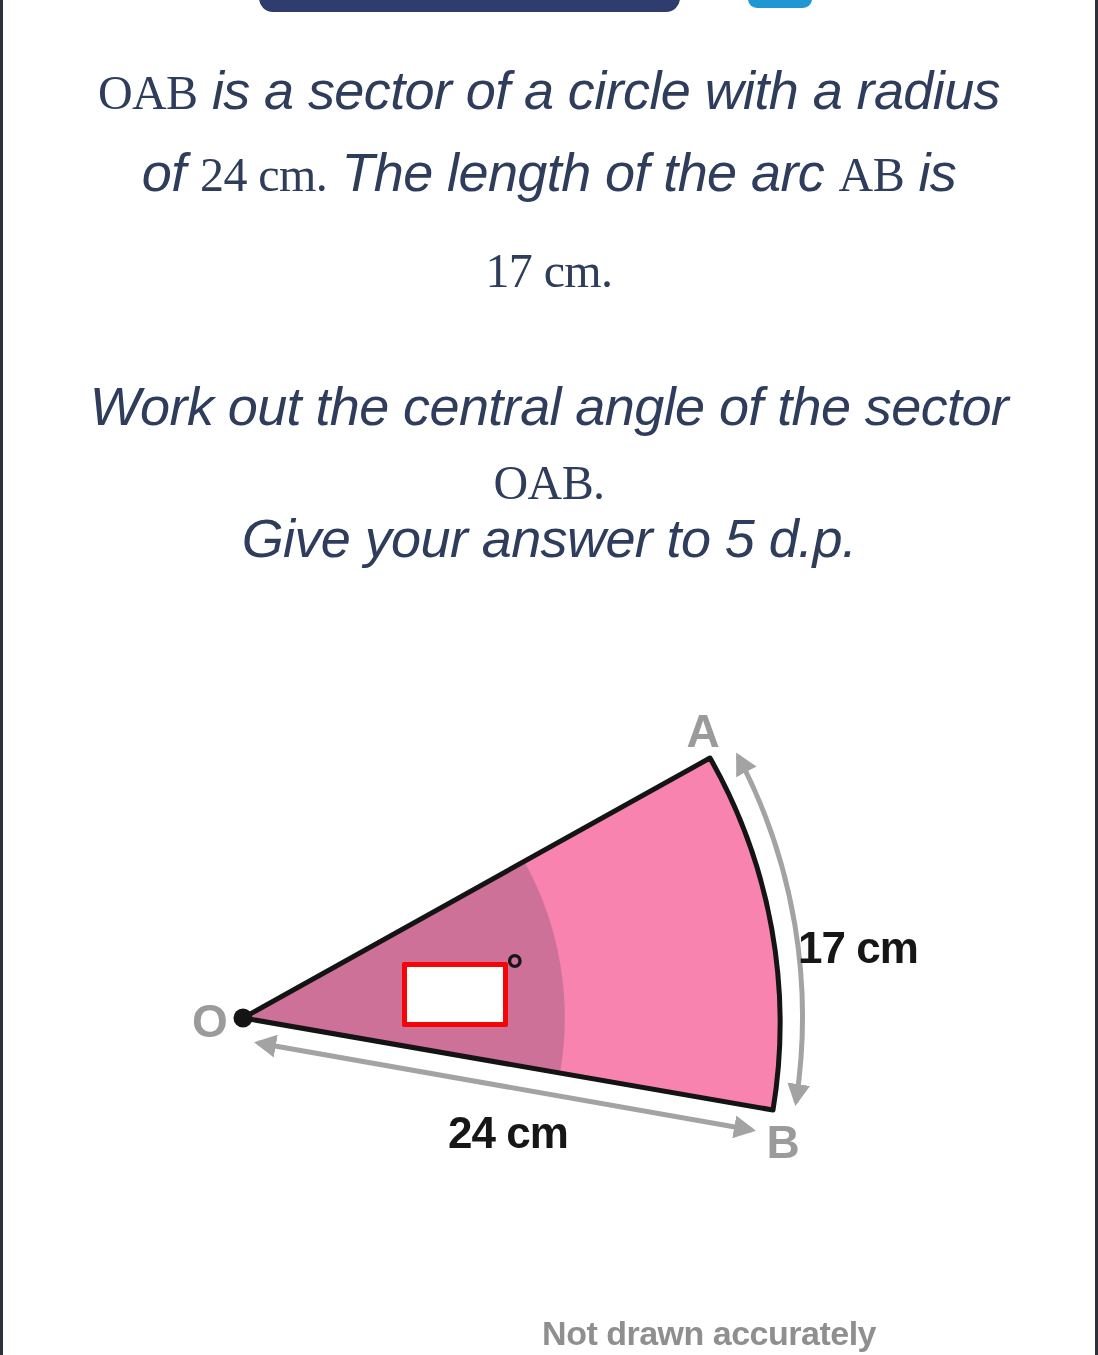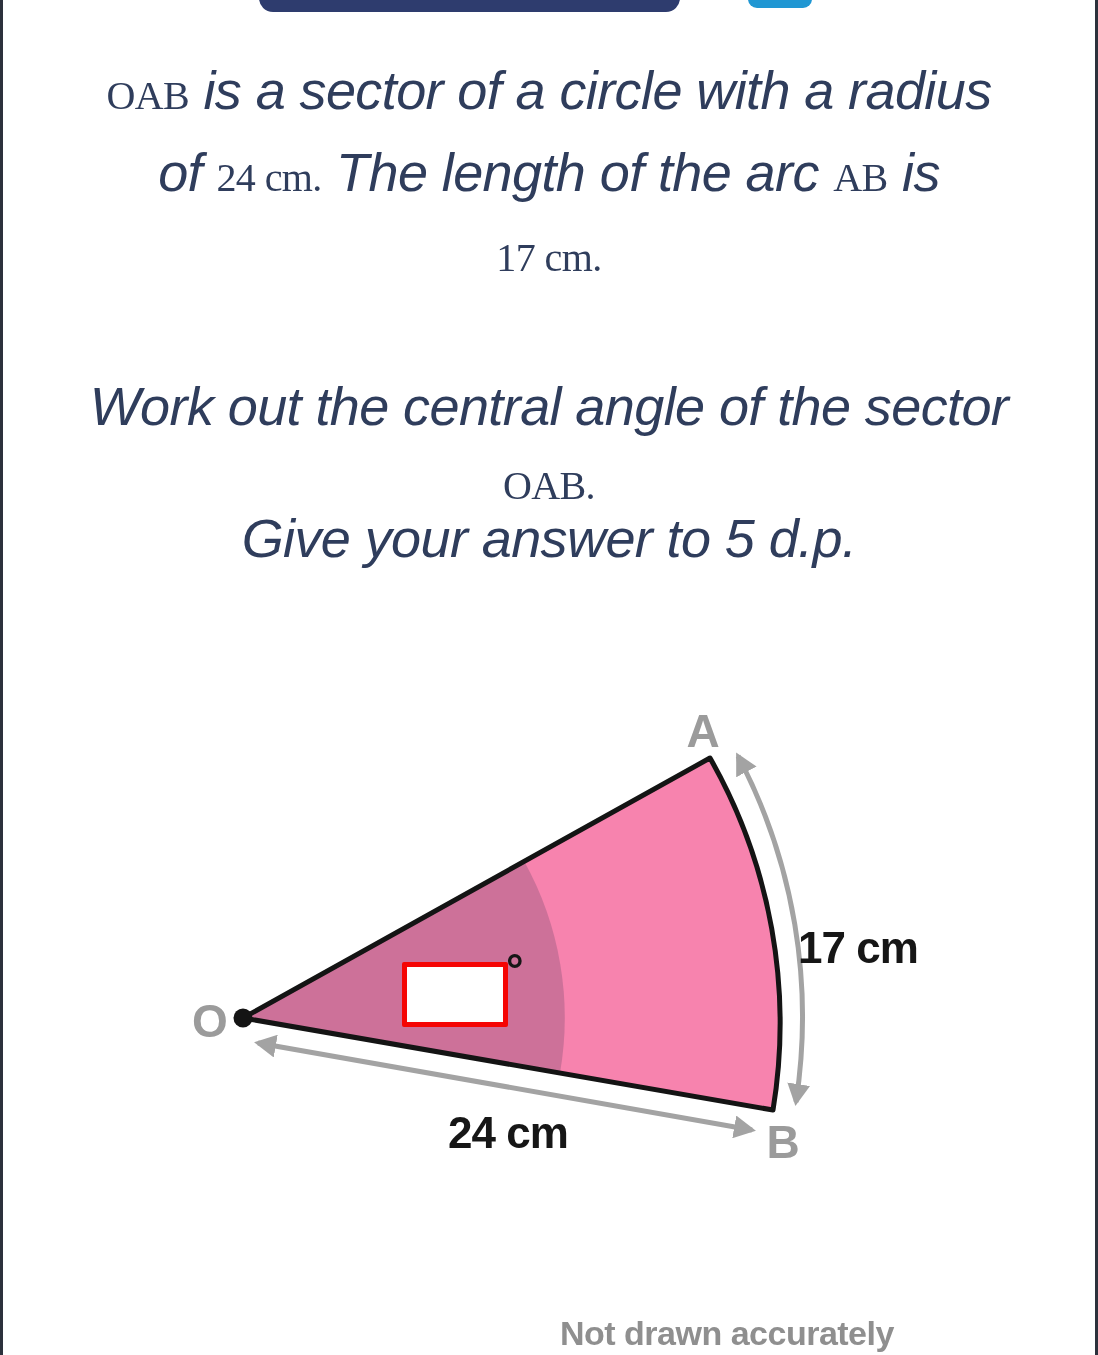--- a/index.html
+++ b/index.html
@@ -20,21 +20,21 @@
     position:absolute;left:748px;top:-12px;width:64px;height:20px;
     background:var(--blue_pill);border-radius:9px;
   }
   
   .qline{
     position:absolute;left:0;width:1098px;text-align:center;
     color:var(--text_primary);font-size:54px;letter-spacing:-0.6px;
     line-height:80px;white-space:nowrap;
   }
   .sans{font-family:"Liberation Sans", sans-serif;font-style:italic;}
-  .serif{font-family:"Liberation Serif", serif;font-size:40px;}
+  .serif{font-family:"Liberation Serif", serif;font-size:48px;}
   
   .diagram{position:absolute;left:0;top:690px;width:1098px;height:500px;}
   .sector-fill{fill:var(--sector_pink);stroke:none;}
   .sector-inner{fill:var(--sector_inner);stroke:none;}
   .sector-outline{fill:none;stroke:var(--outline_black);stroke-width:5;stroke-linejoin:round;}
   .origin-dot{fill:var(--outline_black);}
   .g-arrow{stroke:var(--arrow_gray);stroke-width:5;fill:none;}
   .g-head{fill:var(--arrow_gray);}
   .vlabel{fill:var(--gray_label);font-family:"Liberation Sans", sans-serif;
           font-weight:bold;font-size:46px;}
@@ -45,38 +45,38 @@
     background:#ffffff;border:5px solid var(--answer_border);
     border-radius:2px;font-size:36px;text-align:center;
     font-family:"Liberation Sans", sans-serif;color:var(--text_primary);
     outline:none;padding:0;z-index:3;
   }
   .degree{
     position:absolute;left:506px;top:948px;z-index:3;
     color:var(--dim_black);font-size:44px;font-weight:bold;line-height:44px;
   }
   .note{
-    position:absolute;left:560px;top:1314px;width:340px;text-align:left;
+    position:absolute;left:536px;top:1314px;width:340px;text-align:right;
     color:var(--note_gray);font-size:34px;font-weight:bold;letter-spacing:-0.5px;
     white-space:nowrap;
   }
 </style>
 </head>
 <body>
 
 <div class="edge edge-l"></div>
 <div class="edge edge-r"></div>
 
 <div class="pill-navy"></div>
 <div class="pill-blue"></div>
 
 <div>
   <div class="qline" style="top:50px"><span class="serif">OAB</span><span class="sans"> is a sector of a circle with a radius</span></div>
   <div class="qline" style="top:132px"><span class="sans">of </span><span class="serif">24 cm.</span><span class="sans"> The length of the arc </span><span class="serif">AB</span><span class="sans"> is</span></div>
-  <div class="qline" style="top:212px"><span class="serif">17 cm.</span></div>
+  <div class="qline" style="top:228px"><span class="serif">17 cm.</span></div>
   <div class="qline" style="top:366px"><span class="sans">Work out the central angle of the sector</span></div>
   <div class="qline" style="top:440px"><span class="serif">OAB.</span></div>
   <div class="qline" style="top:498px"><span class="sans">Give your answer to 5 d.p.</span></div>
 </div>
 
 <svg class="diagram" viewBox="0 0 1098 500">
   <defs>
     <marker id="ah" markerWidth="4.6" markerHeight="4.6" refX="3.6" refY="2.3" orient="auto-start-reverse" markerUnits="strokeWidth">
       <path d="M0,0 L4.4,2.3 L0,4.6 Z" class="g-head"></path>
     </marker>

